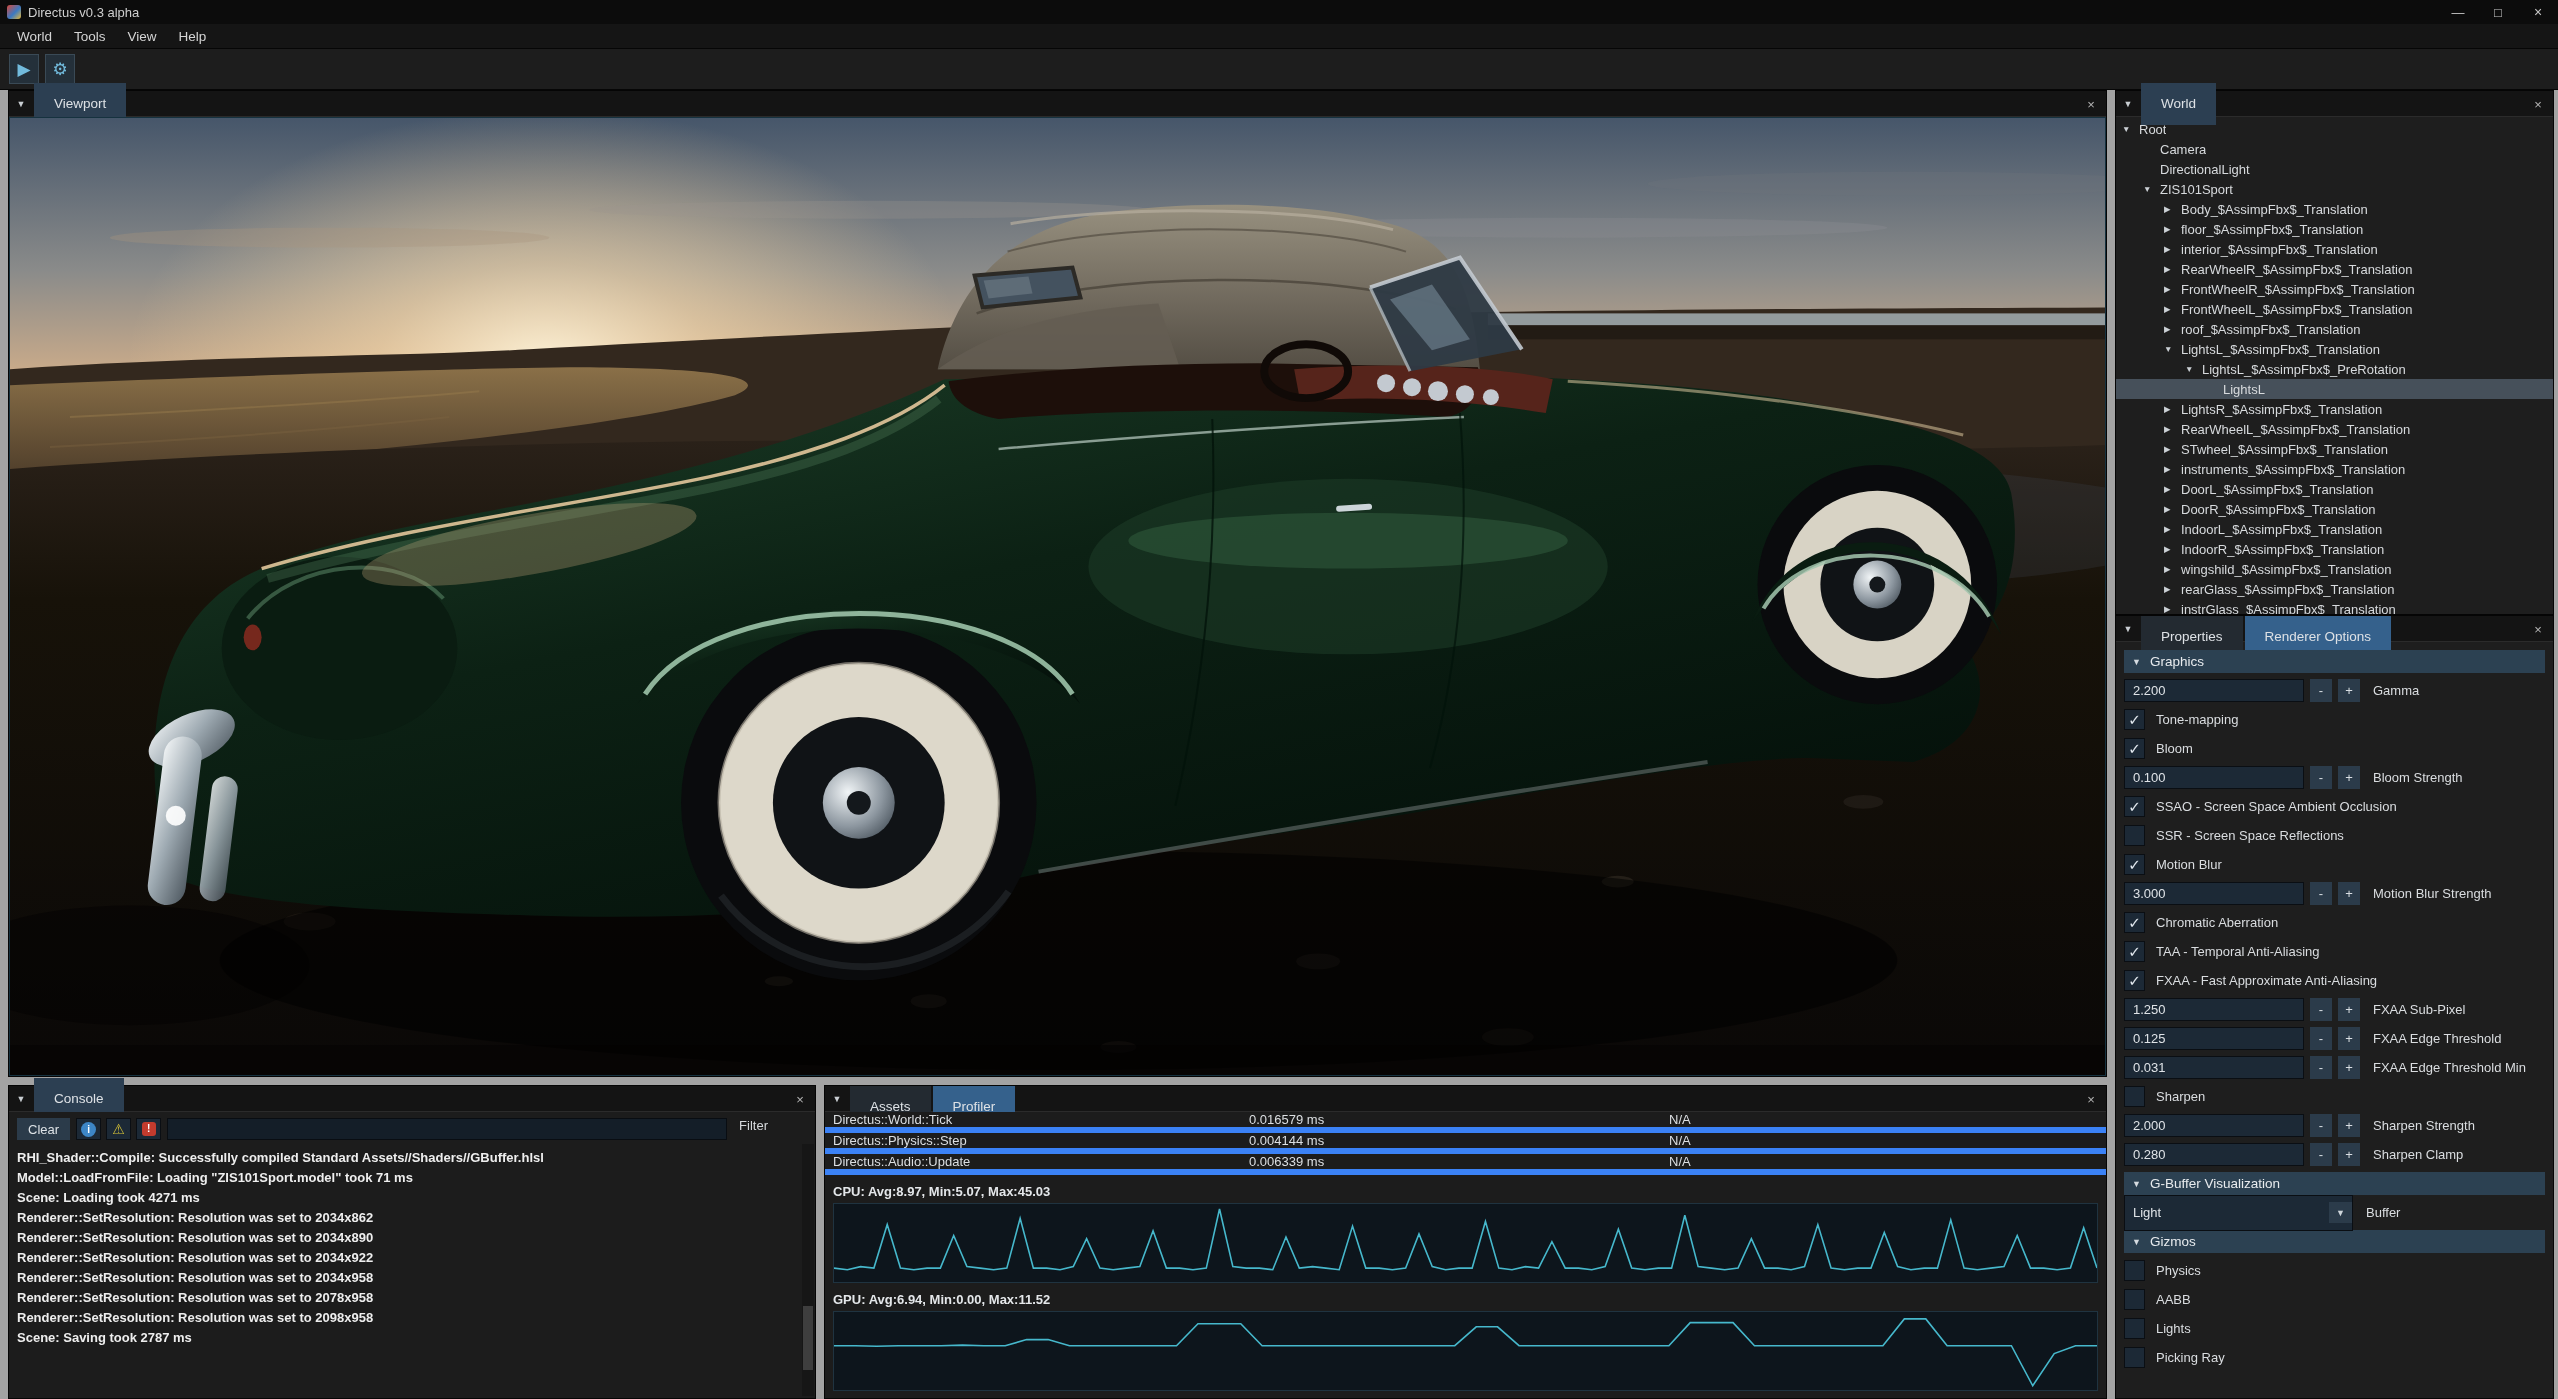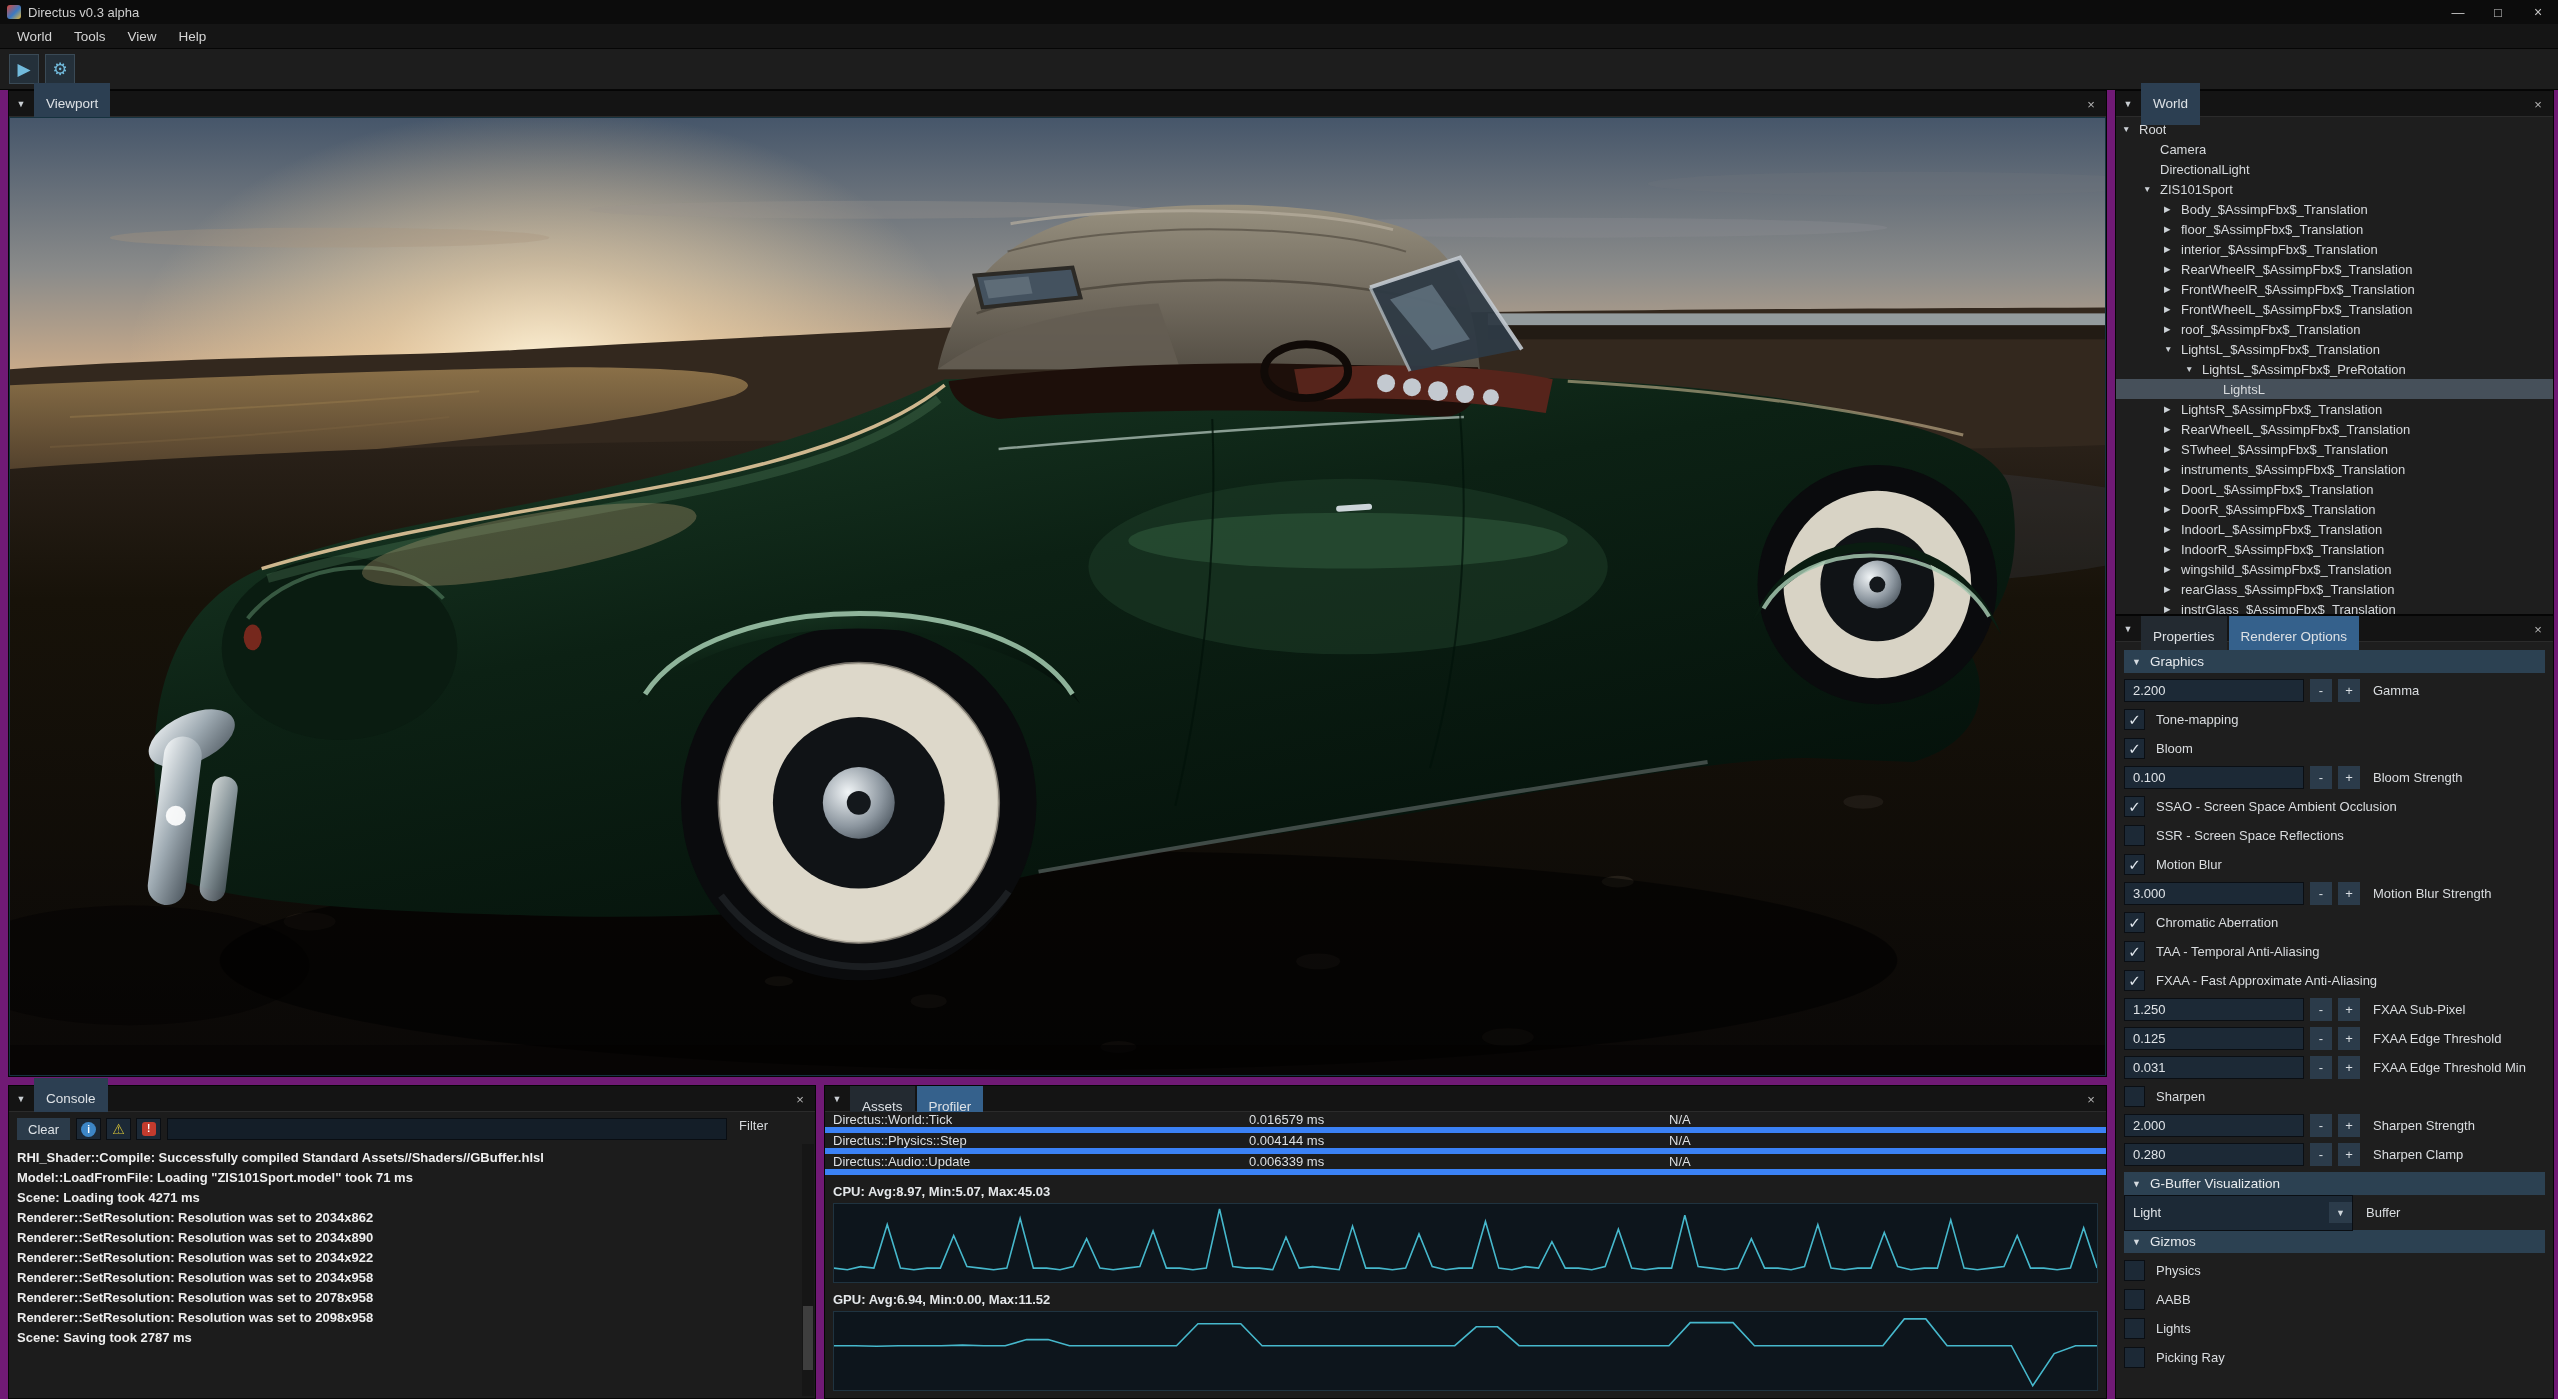--- a/index.html
+++ b/index.html
@@ -1,18 +1,18 @@
 <!DOCTYPE html>
 <html><head>
 <meta charset="utf-8">
 <style>
   *{margin:0;padding:0;box-sizing:border-box;}
   html,body{width:2558px;height:1399px;overflow:hidden;background:#101010;
     font-family:"Liberation Sans","DejaVu Sans",sans-serif;}
-  .app{position:absolute;inset:0;background:#701a75;}
+  .app{position:absolute;inset:0;background:#a3a3a3;}
 
   
   .titlebar{position:absolute;left:0;top:0;width:100%;height:24px;background:#0c0c0c;
     display:flex;align-items:center;padding-left:7px;gap:7px;}
   .app-icon{width:14px;height:14px;border-radius:3px;
     background:linear-gradient(135deg,#d8493a 0%,#3a79c4 55%,#e8b93a 100%);}
   .titlebar .title{color:#cfcfcf;font-size:13px;}
   .win-controls{margin-left:auto;display:flex;height:24px;}
   .win-btn{width:40px;height:24px;color:#c8c8c8;font-size:13px;display:flex;align-items:center;justify-content:center;}
   .win-btn.close{font-size:14px;}
@@ -25,21 +25,21 @@
     border-bottom:1px solid #060606;display:flex;align-items:center;gap:6px;padding-left:9px;}
   .tool-btn{width:30px;height:30px;background:#24303a;border:1px solid #3a4a56;
     display:flex;align-items:center;justify-content:center;}
   .tool-glyph{color:#72bbdd;font-size:17px;line-height:1;}
 
   
   .panel{position:absolute;background:#1e1e1e;border:1px solid #050505;}
   .tabbar{height:26px;background:#141414;border-bottom:1px solid #2b2b2b;display:flex;
     align-items:center;position:relative;padding-left:6px;}
   .collapse-arrow{font-size:9px;color:#c9ced3;margin-right:7px;width:12px;text-align:center;}
-  .tab{height:42px;display:flex;align-items:center;padding:0 12px;font-size:13.5px;
+  .tab{height:42px;display:flex;align-items:center;padding:0 20px;font-size:13.5px;
     color:#dde1e5;background:#232a31;margin-right:2px;}
   .tab.active{background:#35618c;}
   .tab.single{background:#2c3f52;}
   .close-x{position:absolute;right:7px;top:5px;width:16px;height:16px;color:#b5b5b5;
     font-size:13px;display:flex;align-items:center;justify-content:center;}
 
   
   .viewport-content{position:absolute;left:0;top:26px;right:0;bottom:0;border:1px solid #16323f;overflow:hidden;}
   .viewport-content svg{display:block;width:100%;height:100%;}
 

